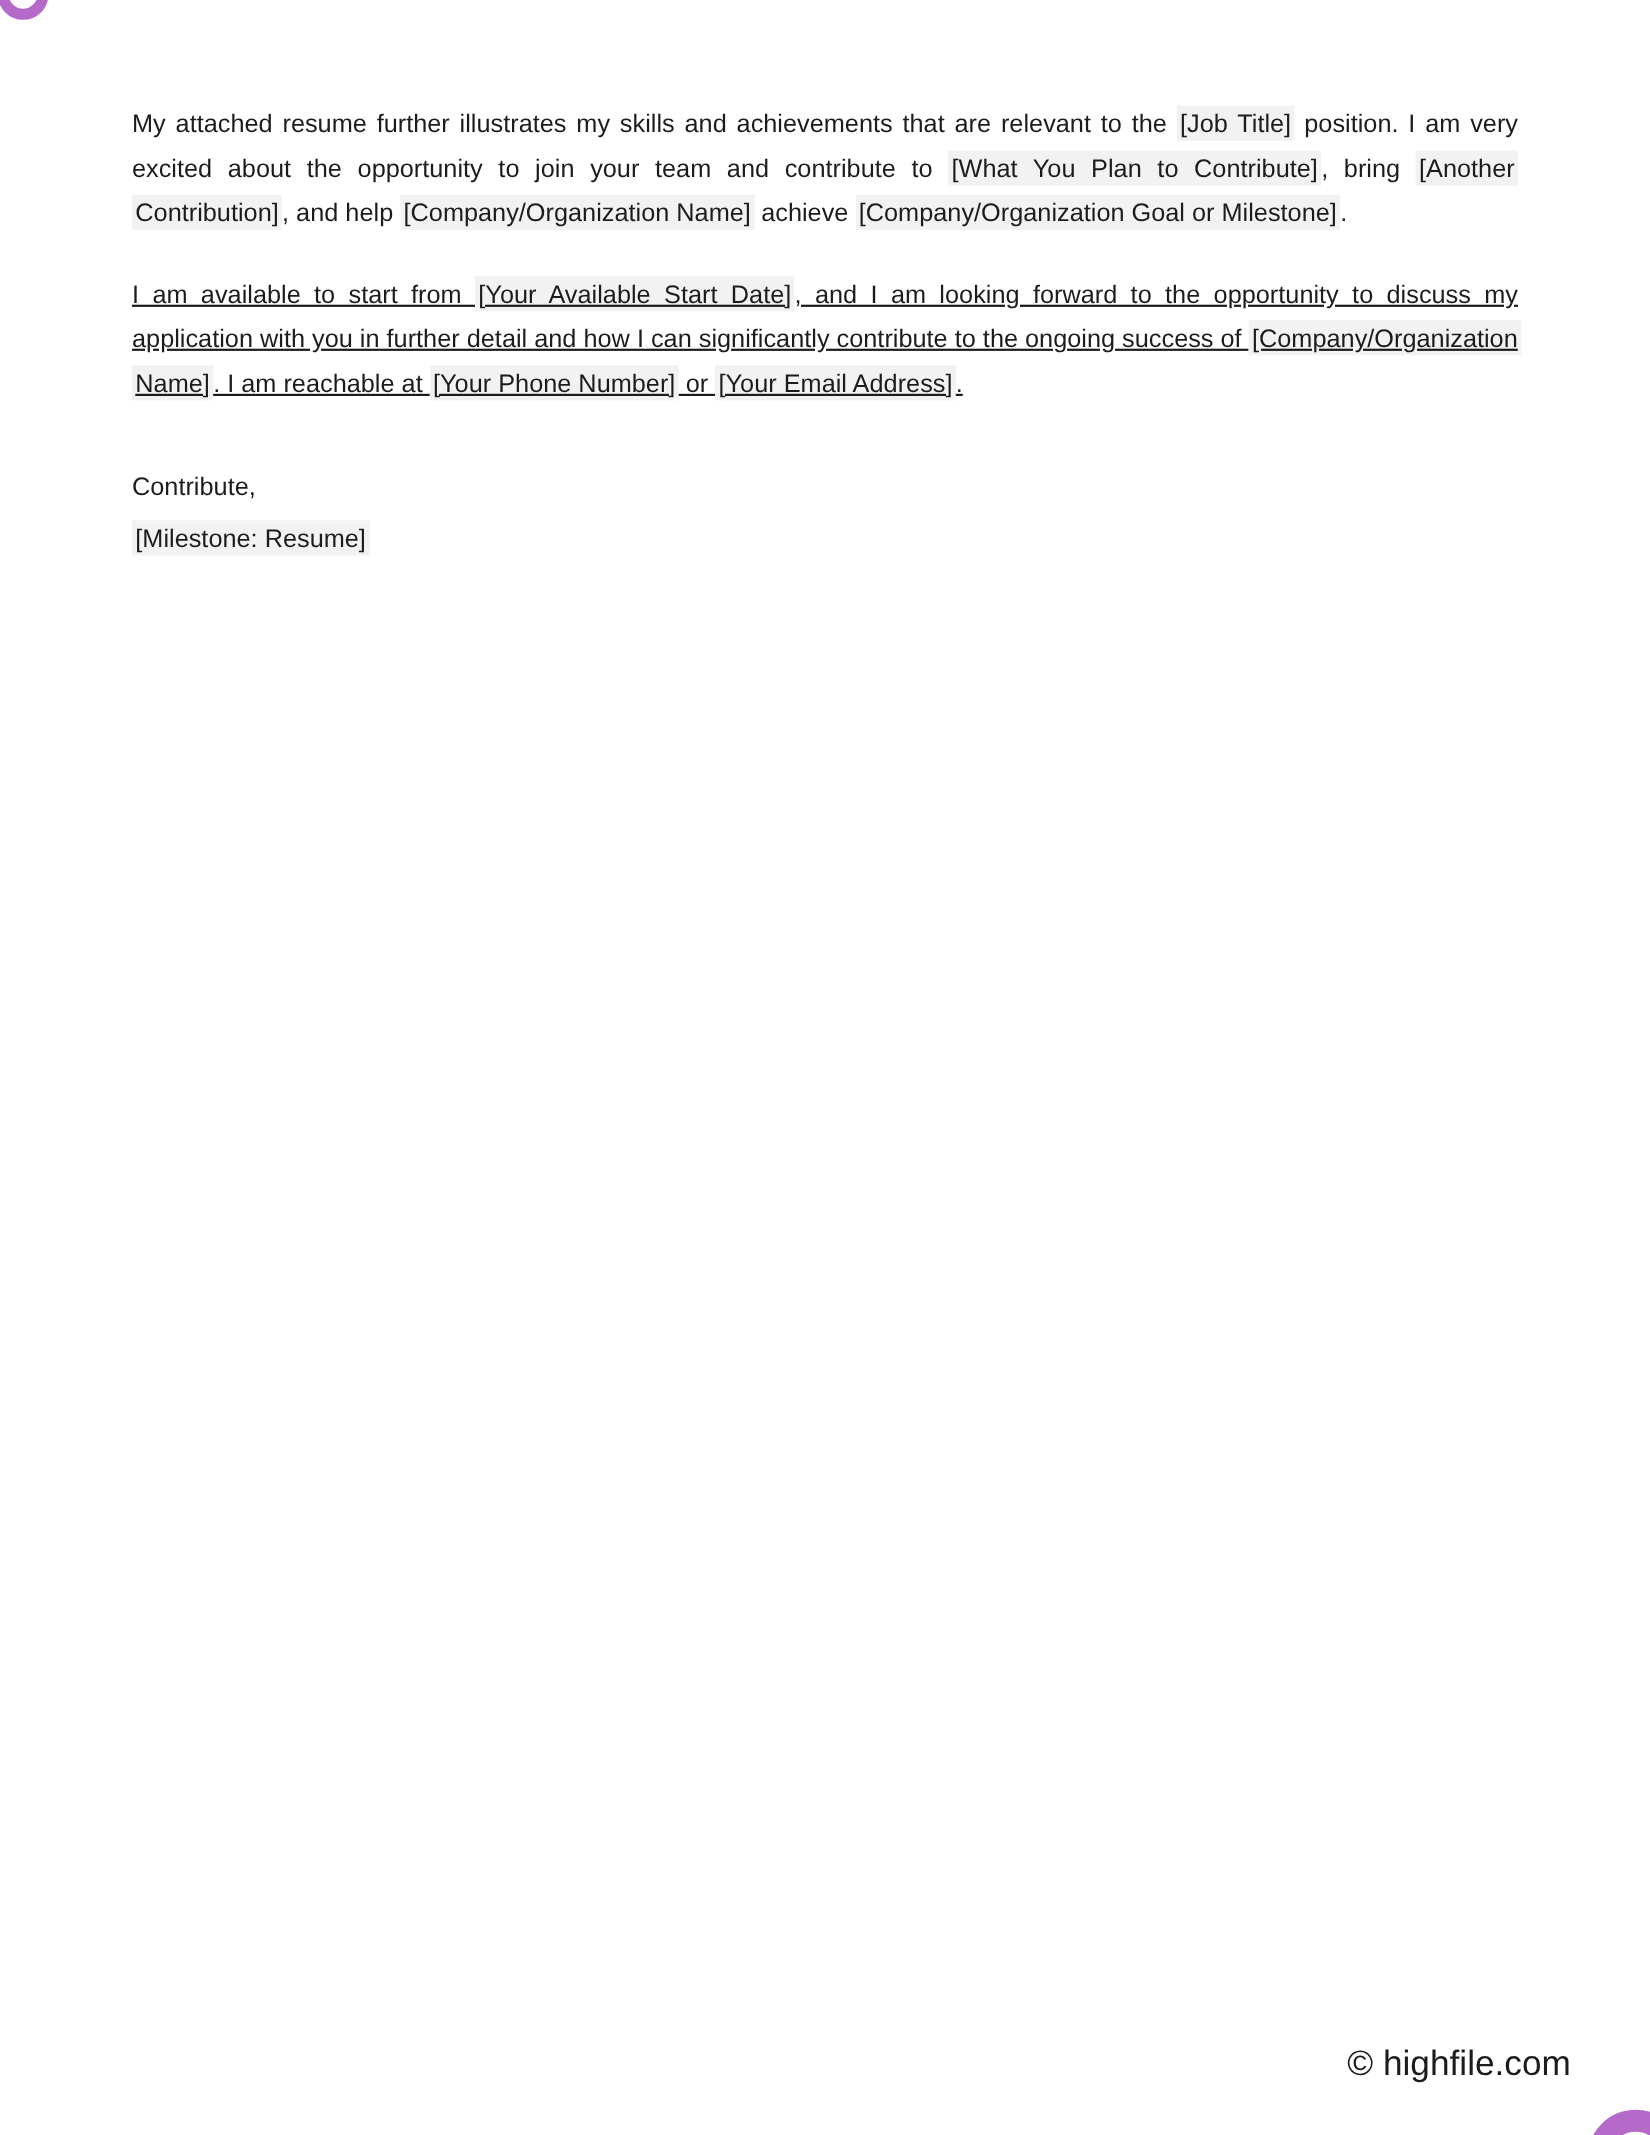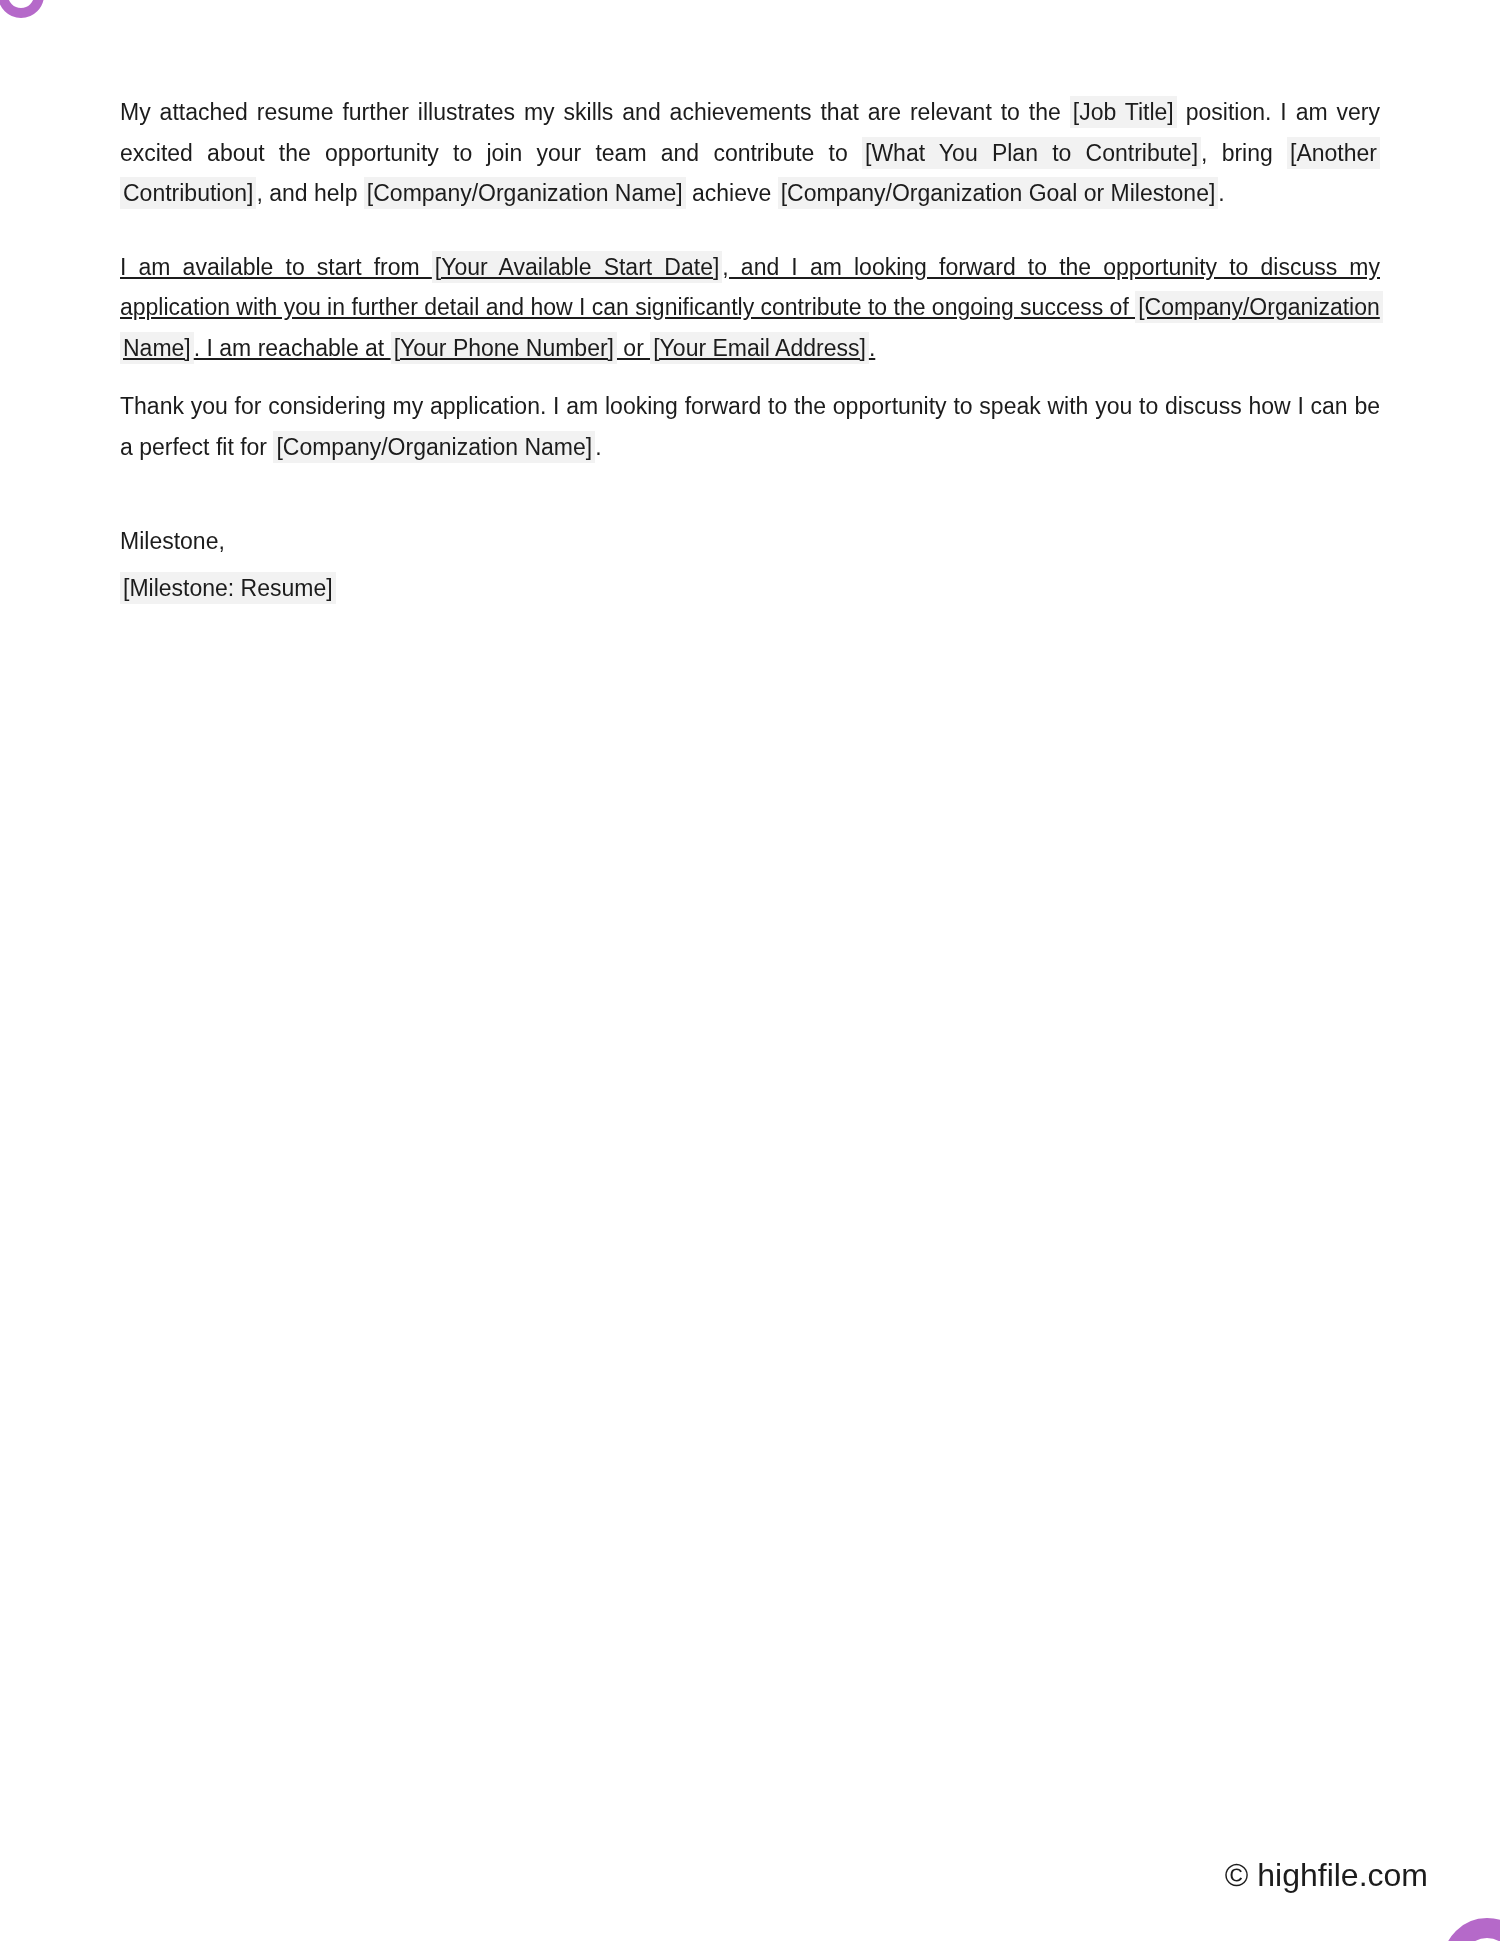--- a/index.html
+++ b/index.html
@@ -77,24 +77,23 @@
 <body>
 
 <div class="page">
 
   <div class="ring ring-tl"></div>
 
   <div class="letter-body">
     <div class="body-paras">
         <p><span>My attached resume further illustrates my skills and achievements that are relevant to the </span><span class="ph">[Job Title]</span><span> position. I am very excited about the opportunity to join your team and contribute to </span><span class="ph">[What You Plan to Contribute]</span><span>, bring </span><span class="ph">[Another Contribution]</span><span>, and help </span><span class="ph">[Company/Organization Name]</span><span> achieve </span><span class="ph">[Company/Organization Goal or Milestone]</span><span>.</span></p>
         <p><span>I am available to start from </span><span class="ph">[Your Available Start Date]</span><span>, and I am looking forward to the opportunity to discuss my application with you in further detail and how I can significantly contribute to the ongoing success of </span><span class="ph">[Company/Organization Name]</span><span>. I am reachable at </span><span class="ph">[Your Phone Number]</span><span> or </span><span class="ph">[Your Email Address]</span><span>.</span></p>
-        <p><span>Thank you for considering my application. I am looking forward to the opportunity to speak with you to discuss how I can be a perfect fit for </span><span class="ph">[Company/Organization Name]</span><span>.</span></p>
       </div>
     <div class="closing-paras">
-        <p><span>Milestone,</span></p>
+        <p><span>Contribute,</span></p>
         <p><span class="ph">[Milestone: Resume]</span></p>
       </div>
   </div>
 
   <div class="footer-credit">© highfile.com</div>
 
   <div class="ring ring-br"></div>
 
 </div>
 

